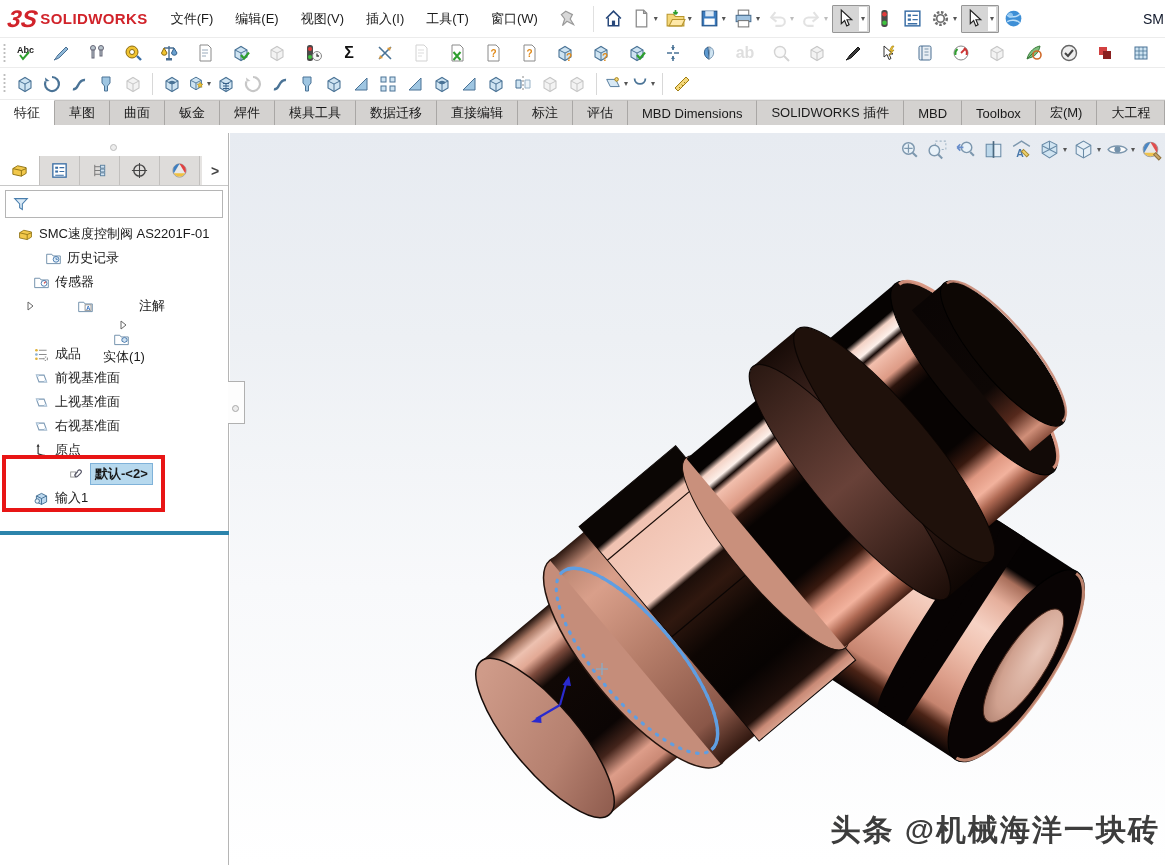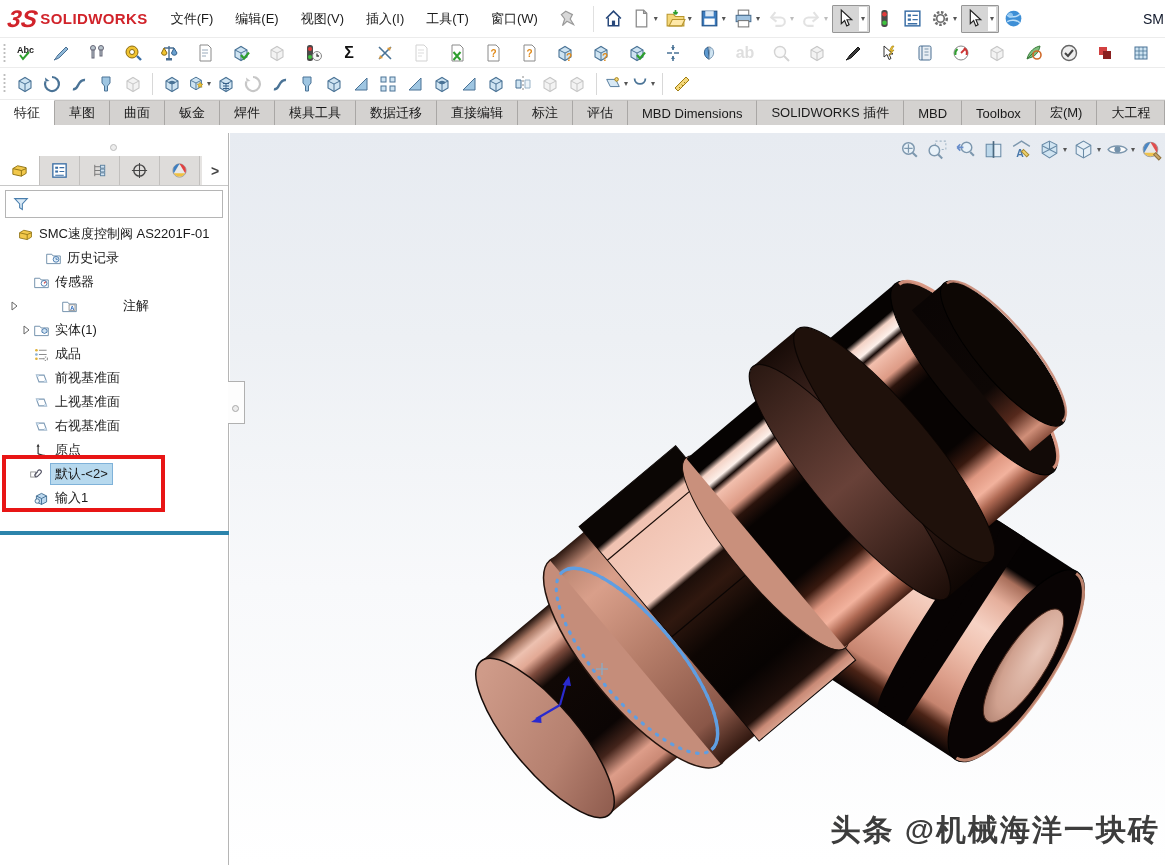--- a/index.html
+++ b/index.html
@@ -732,34 +732,34 @@
         </div>
         <div class="trow" style="padding-left: 20px;">
           <span class="arr"></span>
           <span class="ic"><svg viewBox="0 0 20 20">
               <path d="M2 5h6l1.5 2H18v9H2z" fill="#fff" stroke="#5e82a0"></path>
               <circle cx="13" cy="11" r="3.4" fill="#fff" stroke="#3a6ea5"></circle>
               <path d="M13 11l2-2" stroke="#c33" stroke-width="1.2"></path>
             </svg></span>
           <span class="tlabel">传感器</span>
         </div>
-        <div class="trow" style="padding-left: 8px; gap: 40px;">
+        <div class="trow" style="padding-left: 24px; gap: 40px;">
           <span class="arr">
             <svg width="8" height="10" viewBox="0 0 8 10">
               <path d="M1 1l5 4-5 4z" fill="none" stroke="#666"></path>
             </svg>
           </span>
           <span class="ic"><svg viewBox="0 0 20 20">
               <path d="M2 5h6l1.5 2H18v9H2z" fill="#fff" stroke="#5e82a0"></path>
               <rect x="9.5" y="8" width="7" height="6.5" fill="#fff" stroke="#888"></rect>
               <text x="11" y="13.6" font-size="6.5" fill="#1a5eb8" font-weight="bold">A</text>
             </svg></span>
           <span class="tlabel">注解</span>
         </div>
-        <div class="trow" style="padding-left: 20px;">
+        <div class="trow" style="padding-left: 20px; flex-direction: column;">
           <span class="arr">
             <svg width="8" height="10" viewBox="0 0 8 10">
               <path d="M1 1l5 4-5 4z" fill="none" stroke="#666"></path>
             </svg>
           </span>
           <span class="ic"><svg viewBox="0 0 20 20">
               <path d="M2 5h6l1.5 2H18v9H2z" fill="#fff" stroke="#5e82a0"></path>
               <path d="M10.5 9l3-1.5 3 1.5v3l-3 1.5-3-1.5z" fill="#cfe2f2" stroke="#3a6ea5"></path>
             </svg></span>
           <span class="tlabel">实体(1)</span>
@@ -804,21 +804,21 @@
         <div class="trow" style="padding-left: 20px;">
           <span class="arr"></span>
           <span class="ic"><svg viewBox="0 0 20 20">
               <path d="M6 4v10" stroke="#333" stroke-width="1.4"></path>
               <path d="M6 2 4.2 5.5h3.6z" fill="#333"></path>
               <path d="M6 14l8 2.2" stroke="#333" stroke-width="1.4"></path>
               <path d="M16 16.8l-3.4-2.3.9 3.4z" fill="#333"></path>
             </svg></span>
           <span class="tlabel">原点</span>
         </div>
-        <div class="trow" style="padding-left: 16px;">
+        <div class="trow" style="padding-left: 56px; font-weight: bold;">
           <span class="arr"></span>
           <span class="ic"><svg viewBox="0 0 20 20">
               <rect x="2" y="7" width="6" height="6" fill="none" stroke="#888"></rect>
               <path d="M10 6c3-3 6.2 0 3.6 2.6L10 12.2c-1.9 1.9-4.6-.8-2.3-3.1l2.6-2.6" fill="none" stroke="#556" stroke-width="1.4"></path>
             </svg></span>
           <span class="tlabel selected">默认-&lt;2&gt;</span>
         </div>
         <div class="trow" style="padding-left: 20px;">
           <span class="arr"></span>
           <span class="ic"><svg viewBox="0 0 20 20">

